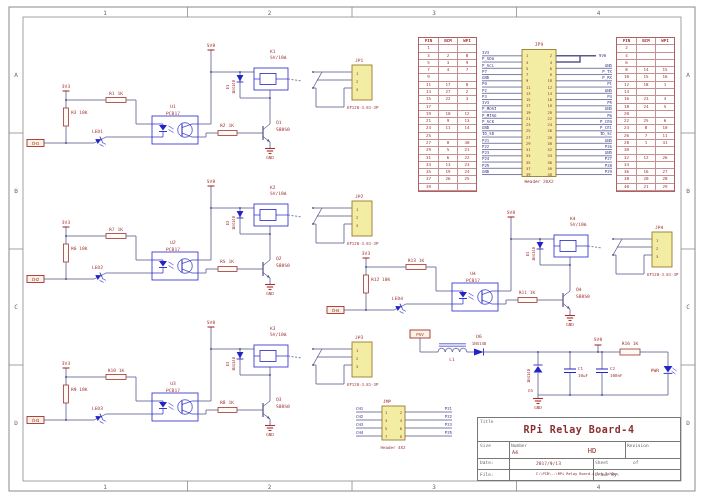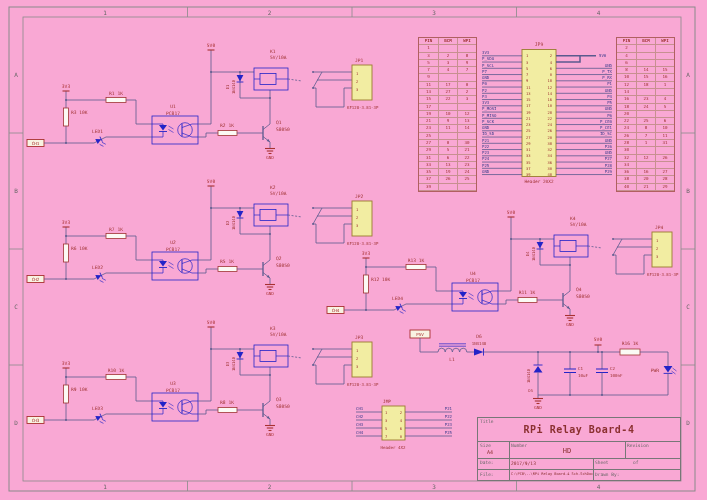--- a/index.html
+++ b/index.html
@@ -1,28 +1,28 @@
 <!DOCTYPE html>
 <html><head>
 <meta charset="utf-8">
 <style>
   html,body{margin:0;padding:0;background:#e8e8e4;}
-  .sheet{position:relative;width:707px;height:500px;background:#f9a8d4;overflow:hidden;
+  .sheet{position:relative;width:707px;height:500px;background:#ffffff;overflow:hidden;
          font-family:"DejaVu Sans Mono","Liberation Mono",monospace;}
   svg{position:absolute;left:0;top:0;}
   svg text{font-family:"DejaVu Sans Mono","Liberation Mono",monospace;}
   .ptable{position:absolute;display:grid;grid-template-columns:1.05fr 1fr .95fr;grid-auto-rows:1fr;
           border:1px solid #b06060;box-sizing:border-box;}
   .ptable div{border-right:.5px solid #c79090;border-bottom:.5px solid #c79090;font-size:4.2px;
           line-height:6.4px;text-align:center;color:#a03434;overflow:hidden;}
   .ptable div:nth-child(3n){border-right:none;}
   .tb{position:absolute;left:477px;top:417px;width:204px;height:64px;border:1px solid #777;
       box-sizing:border-box;color:#8b3030;}
   .tb .lab{position:absolute;font-size:4.5px;color:#666;white-space:nowrap;}
-  .tb .val{position:absolute;font-size:5px;white-space:nowrap;}
+  .tb .val{position:absolute;font-size:5px;white-space:nowrap;padding-left:25px;}
   .tb .hl{position:absolute;left:0;right:0;height:1px;background:#777;}
   .tb .vl{position:absolute;width:1px;background:#777;}
   .tb .title{position:absolute;left:0;top:6px;width:100%;text-align:center;font-size:10px;
       font-weight:bold;letter-spacing:.5px;}
 </style>
 </head>
 <body>
 
 <div class="sheet">
   <svg id="sch" width="707" height="500" viewBox="0 0 707 500">

